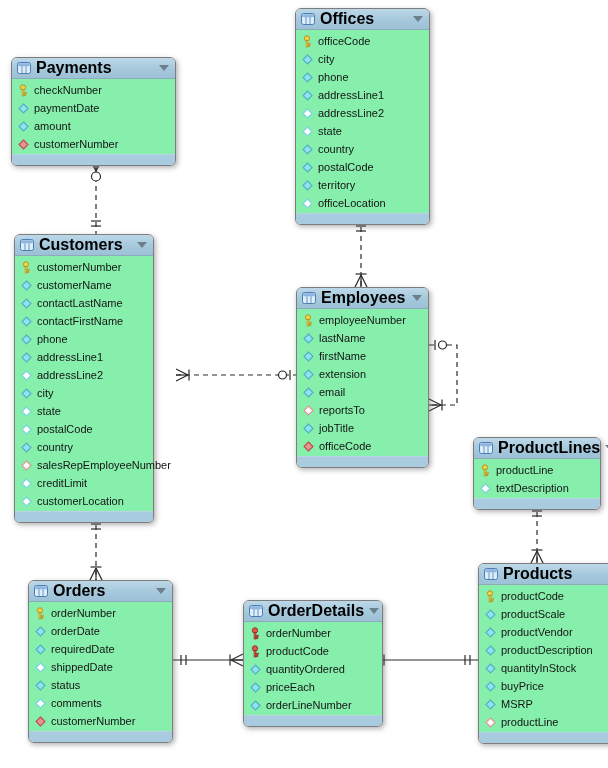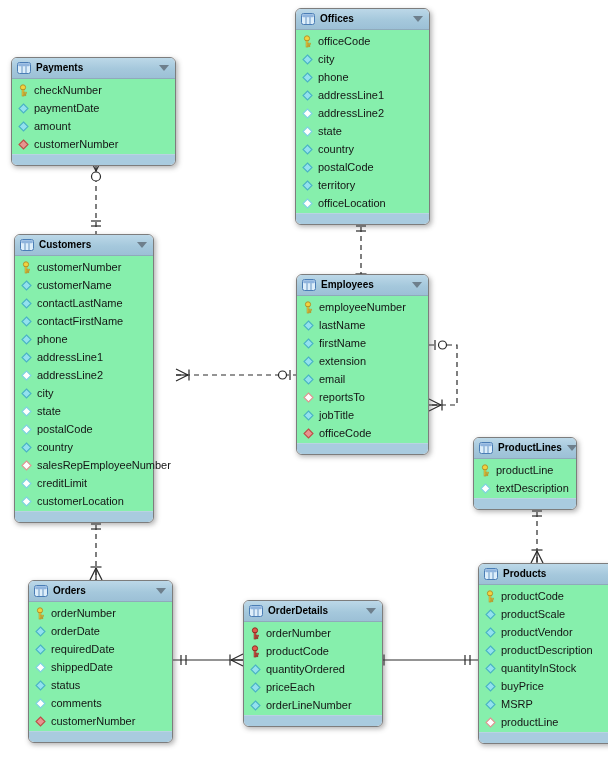--- a/index.html
+++ b/index.html
@@ -10,21 +10,21 @@
   #connectors{position:absolute;left:0;top:0;width:608px;height:768px;}
   .er-table{
     position:absolute;background:#ffffff;border:1px solid #7d7d7d;border-radius:6px;
     box-shadow:1.5px 2px 5px rgba(90,90,90,.45);box-sizing:border-box;
   }
   .er-header{
     display:flex;align-items:center;gap:5px;height:20px;padding:0 6px 0 5px;
     background:linear-gradient(180deg,#bcd8e8 0%,#a5c8dc 55%,#9cc0d6 100%);
     border-radius:5px 5px 0 0;border-bottom:1px solid #8faabb;cursor:default;
   }
-  .er-title{flex:1;font-size:10px;font-weight:bold;color:#000;line-height:20px;white-space:nowrap;}
+  .er-title{flex:1;font-size:16px;font-weight:bold;color:#000;line-height:20px;white-space:nowrap;}
   .tri{width:0;height:0;border-left:5px solid transparent;border-right:5px solid transparent;
        border-top:6px solid #6e7f8c;}
   .er-rows{padding:2px 0 1px 0;background:#86efac;}
   .er-row{display:flex;align-items:center;gap:5px;height:18px;padding:0 4px 0 6px;}
   .er-row .cname{font-size:11px;color:#141414;white-space:nowrap;line-height:18px;}
   .cicon{width:11px;height:12px;flex:0 0 11px;display:flex;align-items:center;}
   .er-footer{height:10px;background:#a9cbdf;border-radius:0 0 5px 5px;border-top:1px solid #b9d3e2;}
   .ticon{width:14px;height:12px;flex:0 0 14px;display:flex;align-items:center;}
 </style>
 </head>
@@ -367,21 +367,21 @@
           <span class="cicon">
             <svg width="11" height="11" viewBox="0 0 11 11">
               <polygon points="5.5,1 10,5.5 5.5,10 1,5.5" fill="#ffffff" stroke="#7dd2e0" stroke-width="1.1"></polygon>
             </svg>
           </span>
           <span class="cname">customerLocation</span>
         </div>
       </div>
       <div class="er-footer"></div>
     </div>
-    <div class="er-table" style="left: 296px; top: 274px; width: 133px;">
+    <div class="er-table" style="left: 296px; top: 287px; width: 133px;">
       <div class="er-header">
         <span class="ticon">
           <svg width="14" height="12" viewBox="0 0 14 12">
             <rect x="0.5" y="0.5" width="13" height="11" rx="2" fill="#ddeefa" stroke="#4a7db5" stroke-width="1"></rect>
             <rect x="1.2" y="1.2" width="11.6" height="3" rx="1.2" fill="#8fb4dd"></rect>
             <line x1="5" y1="4.2" x2="5" y2="11" stroke="#4a7db5" stroke-width="0.8"></line>
             <line x1="9" y1="4.2" x2="9" y2="11" stroke="#4a7db5" stroke-width="0.8"></line>
           </svg>
         </span>
         <span class="er-title">Employees</span>
@@ -451,21 +451,21 @@
           <span class="cicon">
             <svg width="11" height="11" viewBox="0 0 11 11">
               <polygon points="5.5,1 10,5.5 5.5,10 1,5.5" fill="#e79490" stroke="#bc4f47" stroke-width="1.1"></polygon>
             </svg>
           </span>
           <span class="cname">officeCode</span>
         </div>
       </div>
       <div class="er-footer"></div>
     </div>
-    <div class="er-table" style="left: 473px; top: 437px; width: 104px;">
+    <div class="er-table" style="left: 473px; top: 437px; width: 128px;">
       <div class="er-header">
         <span class="ticon">
           <svg width="14" height="12" viewBox="0 0 14 12">
             <rect x="0.5" y="0.5" width="13" height="11" rx="2" fill="#ddeefa" stroke="#4a7db5" stroke-width="1"></rect>
             <rect x="1.2" y="1.2" width="11.6" height="3" rx="1.2" fill="#8fb4dd"></rect>
             <line x1="5" y1="4.2" x2="5" y2="11" stroke="#4a7db5" stroke-width="0.8"></line>
             <line x1="9" y1="4.2" x2="9" y2="11" stroke="#4a7db5" stroke-width="0.8"></line>
           </svg>
         </span>
         <span class="er-title">ProductLines</span>

